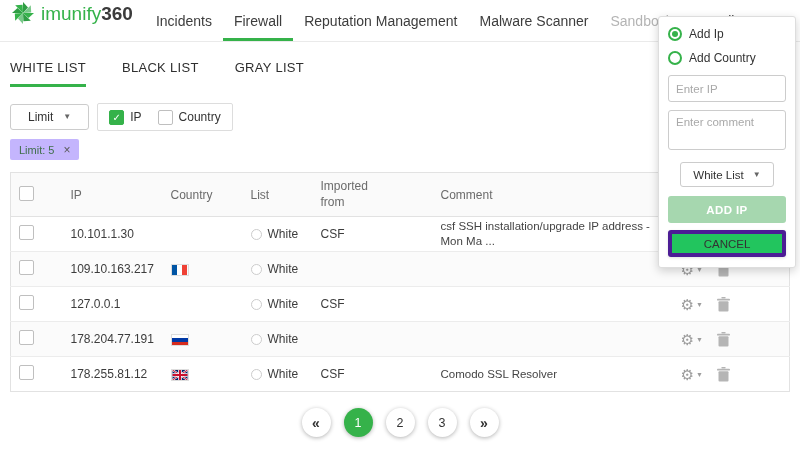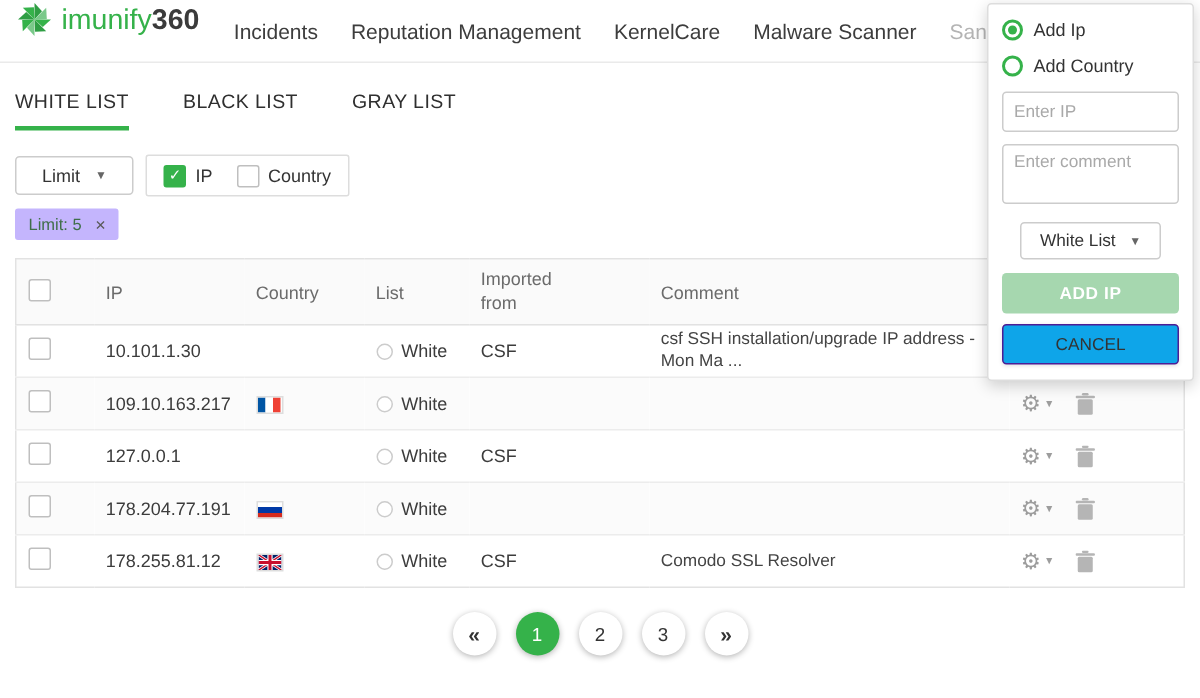--- a/index.html
+++ b/index.html
@@ -60,30 +60,30 @@
   .flag-ru{flex-direction:column}
   .flag-ru .w{background:#fff}.flag-ru .b{background:#0039A6}.flag-ru .r{background:#D52B1E}
 
   
   .pagination{display:flex;justify-content:center;align-items:center;gap:13px;margin-top:16px}
   .page-btn{width:29px;height:29px;border-radius:50%;background:#fff;box-shadow:0 1px 4px rgba(0,0,0,.3);display:flex;align-items:center;justify-content:center;font-size:12.5px;color:#333;cursor:pointer;border:none;font-family:inherit}
   .page-btn.active{background:var(--green);color:#fff}
   .page-arrow{font-size:14px;font-weight:700}
 
   
-  .add-panel{position:absolute;top:2px;right:4px;width:138px;background:#fff;border:1px solid #ddd;border-radius:3px;box-shadow:0 3px 10px rgba(0,0,0,.18);padding:10px 9px;z-index:20}
+  .add-panel{position:absolute;top:16px;right:4px;width:138px;background:#fff;border:1px solid #ddd;border-radius:3px;box-shadow:0 3px 10px rgba(0,0,0,.18);padding:10px 9px;z-index:20}
   .radio-row{display:flex;align-items:center;gap:7px;font-size:12px;color:#333;margin-bottom:10px;cursor:pointer}
   .radio{width:14px;height:14px;border-radius:50%;border:2px solid var(--green);position:relative;flex-shrink:0;background:#fff}
   .radio.selected::after{content:"";position:absolute;inset:2px;background:var(--green);border-radius:50%}
   .panel-input{width:100%;height:27px;border:1px solid #ccc;border-radius:3px;padding:0 7px;font-size:11.5px;font-family:Liberation Sans, sans-serif;color:#333;margin-bottom:8px;outline:none}
   .panel-textarea{width:100%;height:40px;border:1px solid #ccc;border-radius:3px;padding:5px 7px;font-size:11.5px;font-family:inherit;color:#333;margin-bottom:9px;resize:none;outline:none}
   .panel-input::placeholder,.panel-textarea::placeholder{color:#a9a9a9}
   .list-select{display:flex;align-items:center;gap:9px;margin:0 auto 9px;height:25px;border:1px solid #ccc;border-radius:3px;background:#fff;padding:0 12px;font-size:11.5px;color:#333;cursor:pointer;width:max-content;font-family:inherit}
   .btn-add{display:block;width:100%;height:27px;background:#a6d7af;color:#fff;border:none;border-radius:3px;font-size:11.5px;font-weight:700;letter-spacing:.4px;margin-bottom:7px;cursor:pointer;font-family:inherit}
-  .btn-cancel{display:block;width:100%;height:27px;background:#0ea5e9;color:#333;border:1px solid #4c1d95;border-radius:3px;box-shadow:0 1px 3px rgba(0,0,0,.12);font-size:11.5px;cursor:pointer;font-family:inherit}
+  .btn-cancel{display:block;width:100%;height:27px;background:#22c55e;color:#333;border:4px solid #4c1d95;border-radius:3px;box-shadow:0 1px 3px rgba(0,0,0,.12);font-size:11.5px;cursor:pointer;font-family:inherit}
 </style>
 </head>
 <body>
 
 <div class="header">
   <div class="logo">
     <svg width="26" height="26" viewBox="0 0 26 26">
       <g>
         <path d="M13 13 L13 2 L18 7.5 Z" fill="#2f9e44"></path>
         <path d="M13 13 L20.8 5.2 L21.2 12.6 Z" fill="#7ac98a"></path>
@@ -92,22 +92,22 @@
         <path d="M13 13 L13 24 L8 18.5 Z" fill="#7ac98a"></path>
         <path d="M13 13 L5.2 20.8 L4.8 13.4 Z" fill="#35b24a"></path>
         <path d="M13 13 L2 13 L7.5 8 Z" fill="#2f9e44"></path>
         <path d="M13 13 L5.2 5.2 L12.6 4.8 Z" fill="#35b24a"></path>
       </g>
     </svg>
     <span class="logo-text"><span class="logo-imunify">imunify</span><span class="logo-360">360</span></span>
   </div>
   <ul class="nav">
     <li class="nav-item">Incidents</li>
+    <li class="nav-item active">Firewall</li>
     <li class="nav-item">Reputation Management</li>
-    <li class="nav-item">KernelCare</li>
     <li class="nav-item">Malware Scanner</li>
     <li class="nav-item disabled">Sandboxing</li>
     <li class="nav-item">Attribut</li>
   </ul>
 </div>
 
 <div class="tabs">
   <div class="tab active">WHITE LIST</div>
   <div class="tab">BLACK LIST</div>
   <div class="tab">GRAY LIST</div>

